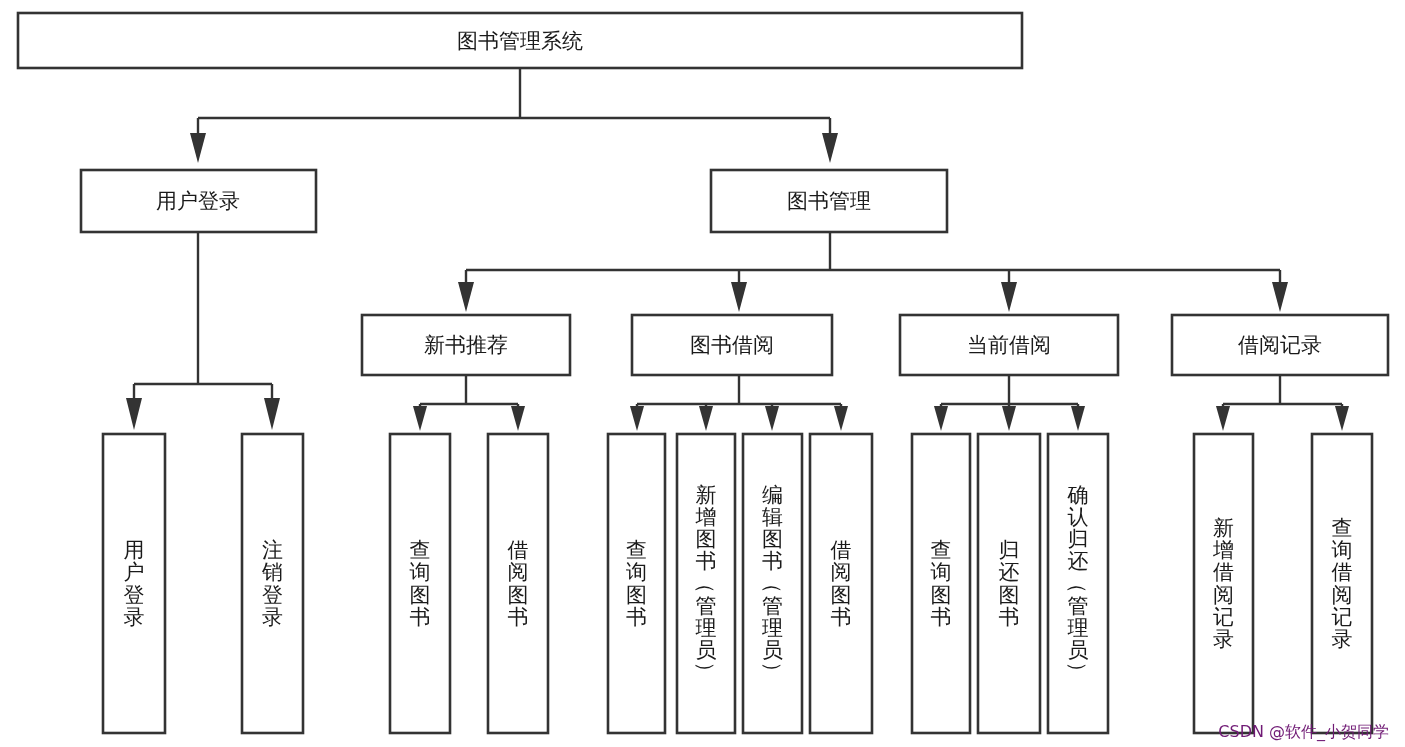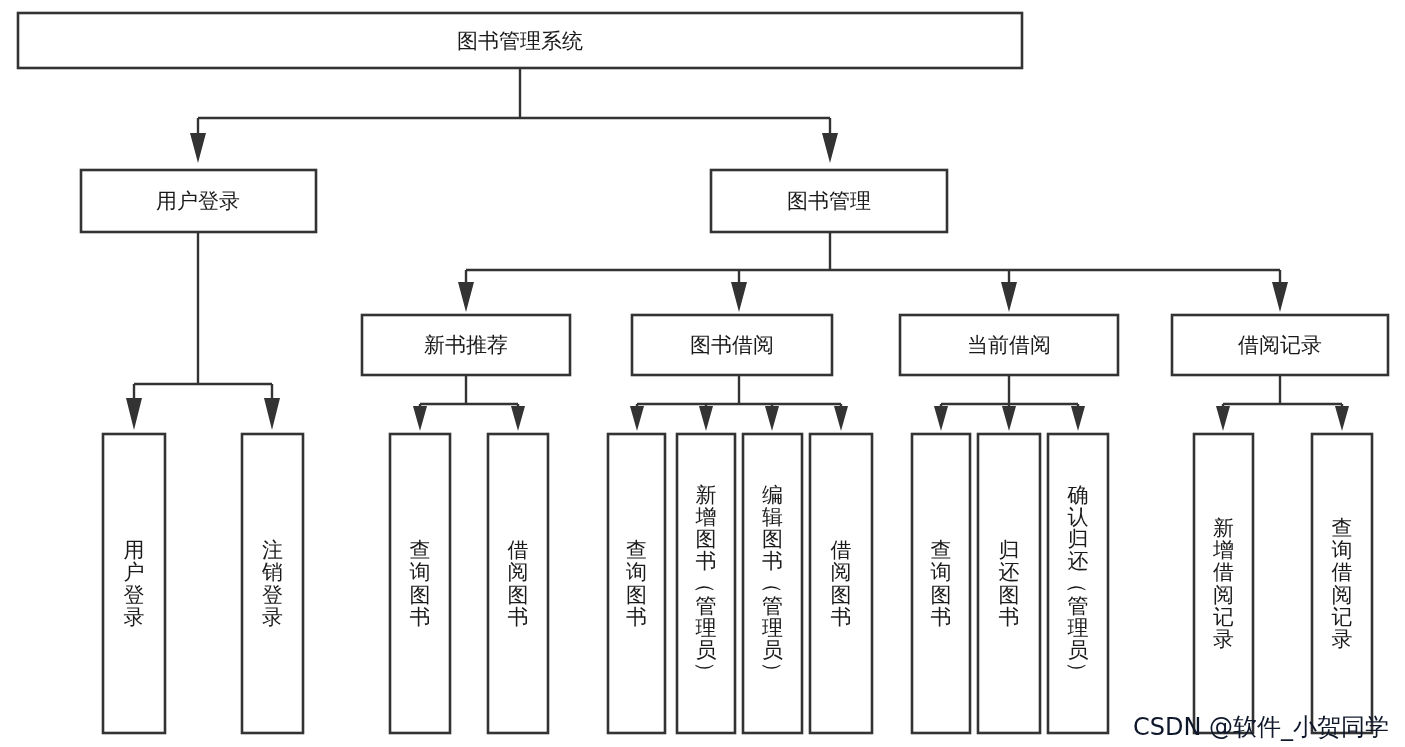--- a/index.html
+++ b/index.html
@@ -72,22 +72,22 @@
   }
   .leaf-label span.ch.rot {
     display: block;
     transform: rotate(90deg);
   }
   .watermark {
     position: absolute;
     right: 16px;
     bottom: 4px;
     font-family: "DejaVu Sans", "Liberation Sans", sans-serif;
-    font-size: 24px;
-    color: #0f172a;
+    font-size: 16px;
+    color: #701a75;
     white-space: nowrap;
     pointer-events: none;
   }
 </style>
 </head>
 <body>
 
 <div id="diagram-root">
 
   <svg id="flow-svg" viewBox="0 0 1405 747" xmlns="http://www.w3.org/2000/svg">

